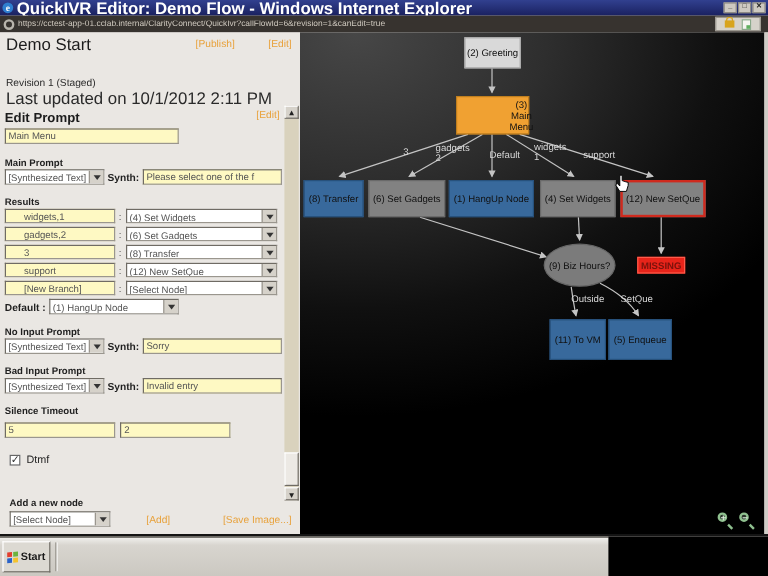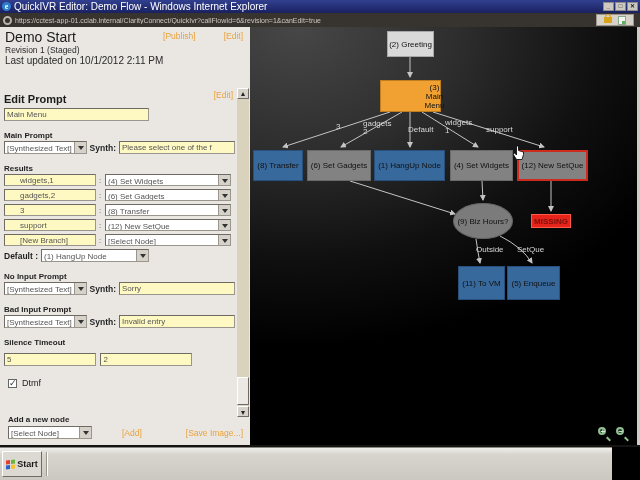--- a/index.html
+++ b/index.html
@@ -7,21 +7,21 @@
   body { font-family:"Liberation Sans", sans-serif; background:#000; position:relative; overflow:hidden; }
   .screen { position:absolute; inset:0; width:640px; height:480px; background:#000; }
 
   
   .browser { position:absolute; left:0; top:0; width:640px; height:447px; background:#eae7e3; }
 
   .titlebar { position:absolute; left:0; top:0; width:640px; height:13px;
     background:linear-gradient(#31408f,#1a2160); display:flex; align-items:center; }
   .ie-logo { width:9px; height:9px; margin:0 3px 0 2px; border-radius:50%;
     background:#2f7fd0; color:#fff; font:bold 8px/9px "Liberation Serif",serif; text-align:center; }
-  .title-text { color:#fff; font-size:10px; font-weight:normal; white-space:nowrap; }
+  .title-text { color:#fff; font-size:14px; font-weight:bold; white-space:nowrap; }
   .win-btns { position:absolute; right:2px; top:2px; display:flex; gap:1px; }
   .win-btn { width:11px; height:9px; background:#cdc9c1; border:1px solid #8d8a84;
     font:bold 6px/7px "Liberation Sans",sans-serif; text-align:center; color:#222; }
 
   .addressbar { position:absolute; left:0; top:13px; width:640px; height:14px;
     background:#37332f; display:flex; align-items:center; }
   .addr-circle { width:9px; height:9px; border-radius:50%; border:2px solid #b8b4ac; margin:0 3px; }
   .addr-url { color:#cfc9bf; font-size:7px; white-space:nowrap; overflow:hidden; width:555px; }
   .addr-icons { position:absolute; right:6px; top:1px; width:38px; height:12px;
     background:#d6d2ca; border:1px solid #9a968e; display:flex; align-items:center; justify-content:space-evenly; }
@@ -30,22 +30,22 @@
     border:1px solid #d8a41e; border-bottom:none; border-radius:3px 3px 0 0; }
   .page-icon { width:8px; height:9px; background:#f4f4f0; border:1px solid #8aa88a; position:relative; }
   .page-icon::after { content:""; position:absolute; right:0; bottom:0; width:3px; height:3px; background:#5fae5f; }
 
   
   .left-panel { position:absolute; left:0; top:27px; width:250px; height:418px; background:#eae7e3; }
   .panel-header { position:absolute; left:5px; top:2px; width:242px; }
   .page-title { font-size:14px; color:#1c1c1c; }
   .header-links { position:absolute; right:4px; top:2px; font-size:8.5px; color:#e8a23c; }
   .header-links span { margin-left:4px; cursor:pointer; }
-  .revision { font-size:8.5px; color:#2a2a2a; margin-top:0; }
-  .updated { font-size:10px; color:#2a2a2a; }
+  .revision { font-size:8.5px; color:#2a2a2a; margin-top:19px; }
+  .updated { font-size:14px; color:#2a2a2a; }
 
   .form-area { position:absolute; left:4px; top:60px; width:231px; }
   .sec-head-row { position:relative; height:14px; margin-top:2px; }
   .sec-head { font-size:11px; font-weight:bold; color:#1c1c1c; }
   .sec-edit-link { position:absolute; right:2px; top:1px; font-size:8.5px; color:#e8a23c; cursor:pointer; }
   .lbl { font-size:8px; font-weight:bold; color:#1f1f1f; margin:10px 0 1px; }
   .txt { height:13px; background:#fef9c3; border:1px solid #9a968e; border-top-color:#6f6b64; border-left-color:#6f6b64;
     font:8px "Liberation Sans",sans-serif; color:#555; padding:0 2px; }
   .row { display:flex; align-items:center; gap:3px; }
   .fake-select { position:relative; height:13px; background:#fff; border:1px solid #9a968e;
@@ -103,21 +103,21 @@
   .mag { width:13px; height:13px; position:relative; cursor:pointer; }
   .mag .ring { position:absolute; left:0; top:0; width:8px; height:8px; border:2px solid #8fc08f;
     border-radius:50%; background:rgba(160,200,160,.25); }
   .mag .handle { position:absolute; right:0px; bottom:0px; width:5px; height:2px; background:#8fc08f;
     transform:rotate(45deg); }
   .mag .sign { position:absolute; left:2.5px; top:-0.5px; font-size:8px; font-weight:bold; color:#dff0df; }
   .right-border { position:absolute; right:0; top:27px; width:3px; height:418px; background:#cfccc6; }
   .win-bottom { position:absolute; left:0; top:445px; width:640px; height:2px; background:#141414; }
 
   
-  .taskbar { position:absolute; left:0; top:447px; width:612px; height:33px;
+  .taskbar { position:absolute; left:0; top:447px; width:507px; height:33px;
     background:linear-gradient(#f0efec,#d8d5cf 20%,#cbc8c1); border-top:1px solid #8a8780; }
   .start-btn { position:absolute; left:2px; top:3px; width:40px; height:26px; background:#dcd9d2;
     border:1px solid; border-color:#fff #6f6b64 #6f6b64 #fff; display:flex; align-items:center;
     justify-content:center; gap:2px; cursor:pointer; }
   .win-flag { width:9px; height:9px; display:grid; grid-template-columns:1fr 1fr; gap:1px; transform:skewY(-6deg); }
   .win-flag b { display:block; }
   .start-lbl { font-size:9px; font-weight:bold; color:#1a1a1a; }
   .tb-div { position:absolute; top:4px; width:1px; height:24px; background:#9a968e; box-shadow:1px 0 0 #fff; }
 </style>
 </head>

